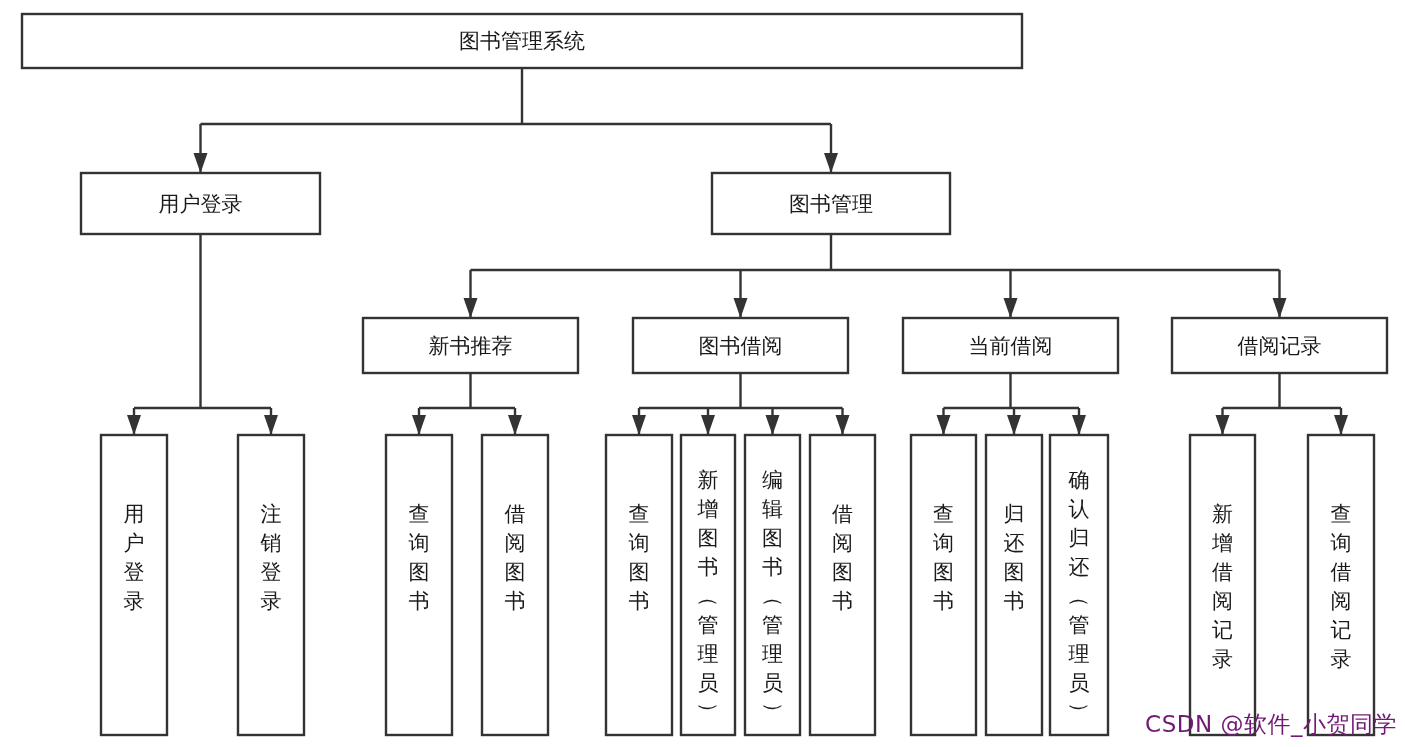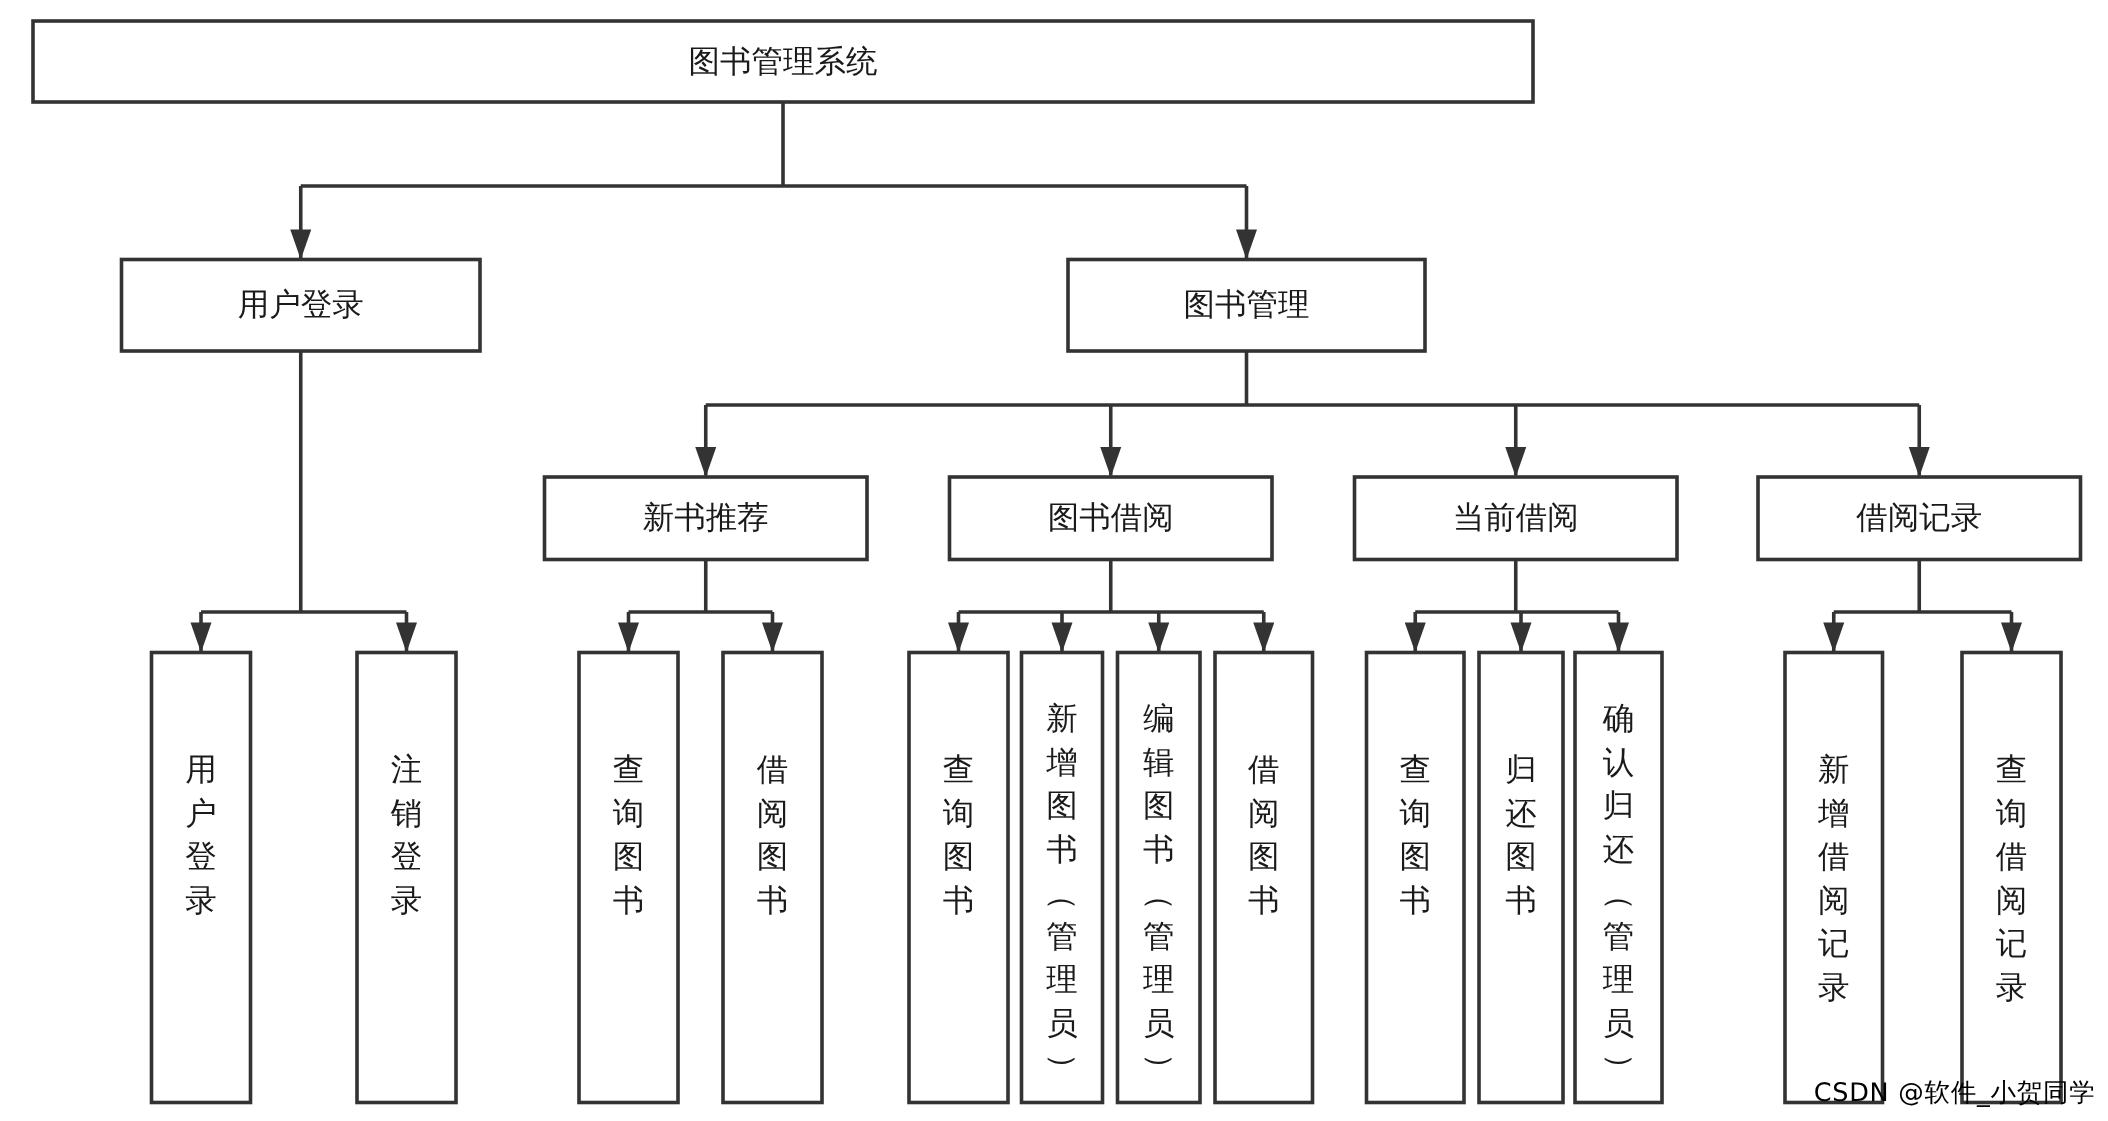--- a/index.html
+++ b/index.html
@@ -54,22 +54,22 @@
     font-size: 21px;
     fill: #1a1a1a;
     text-anchor: middle;
     dominant-baseline: middle;
   }
   .watermark {
     position: absolute;
     right: 8px;
     bottom: 7px;
     font-family: "DejaVu Sans", "Liberation Sans", sans-serif;
-    font-size: 17px;
-    color: #000000;
+    font-size: 23px;
+    color: #701a75;
     white-space: nowrap;
     letter-spacing: 0.5px;
     user-select: none;
   }
 </style>
 </head>
 <body>
 
 <div id="diagram-root">
 

